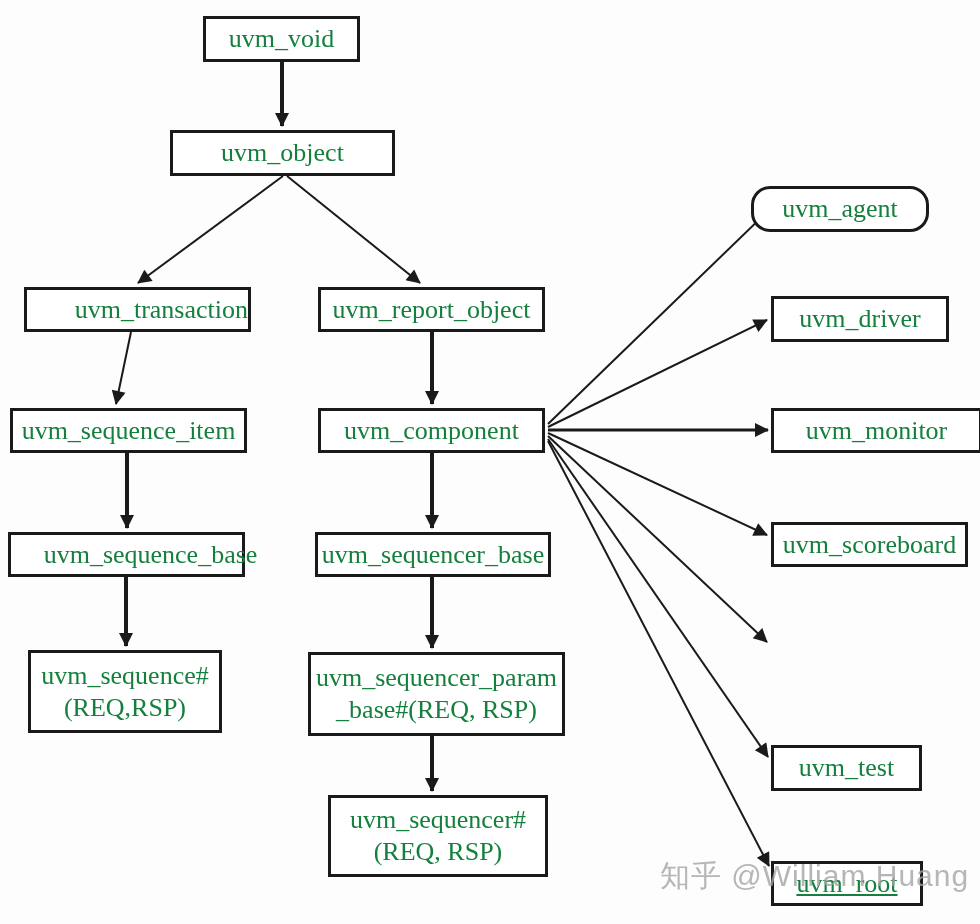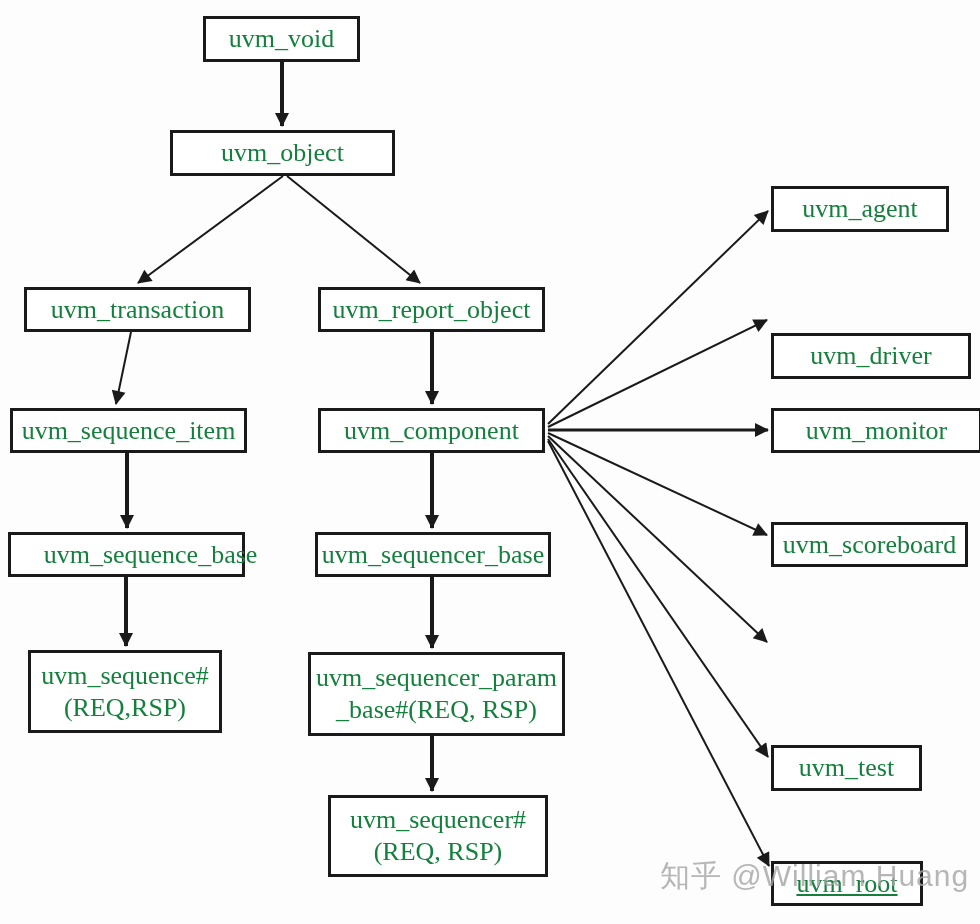--- a/index.html
+++ b/index.html
@@ -81,21 +81,21 @@
     </svg>
 
   <div class="node" style="left:203px; top:16px;  width:157px; height:46px;">
     <span>uvm_void</span>
   </div>
 
   <div class="node" style="left:170px; top:130px; width:225px; height:46px;">
     <span>uvm_object</span>
   </div>
 
-  <div class="node" style="left:24px;  top:287px; width:227px; height:45px;">
+  <div class="node" style="left:24px;  top:287px; width:227px; height:45px;align-items:flex-end;">
     <span>uvm_transaction</span>
   </div>
 
   <div class="node" style="left:318px; top:287px; width:227px; height:45px;">
     <span>uvm_report_object</span>
   </div>
 
   <div class="node" style="left:10px;  top:408px; width:237px; height:45px;">
     <span>uvm_sequence_item</span>
   </div>
@@ -120,25 +120,25 @@
   <div class="node" style="left:308px; top:652px; width:257px; height:84px;">
     <span>uvm_sequencer_param</span>
     <span>_base#(REQ, RSP)</span>
   </div>
 
   <div class="node" style="left:328px; top:795px; width:220px; height:82px;">
     <span>uvm_sequencer#</span>
     <span>(REQ, RSP)</span>
   </div>
 
-  <div class="node" style="left:771px; top:186px; width:178px; height:46px;">
+  <div class="node" style="left:751px; top:186px; width:178px; height:46px;border-radius:19px;">
     <span>uvm_agent</span>
   </div>
 
-  <div class="node" style="left:771px; top:296px; width:200px; height:46px;margin-top:37px;">
+  <div class="node" style="left:771px; top:296px; width:178px; height:46px;">
     <span>uvm_driver</span>
   </div>
 
   <div class="node" style="left:771px; top:408px; width:211px; height:45px;">
     <span>uvm_monitor</span>
   </div>
 
   <div class="node" style="left:771px; top:522px; width:197px; height:45px;">
     <span>uvm_scoreboard</span>
   </div>

